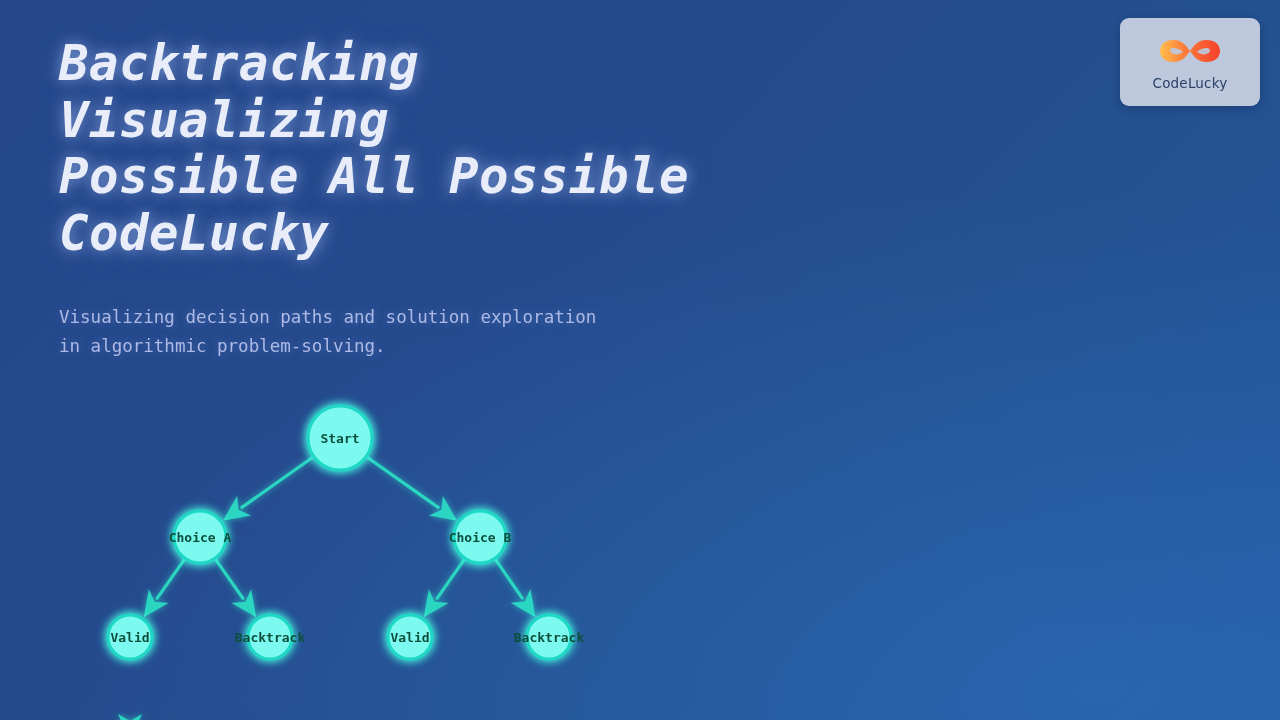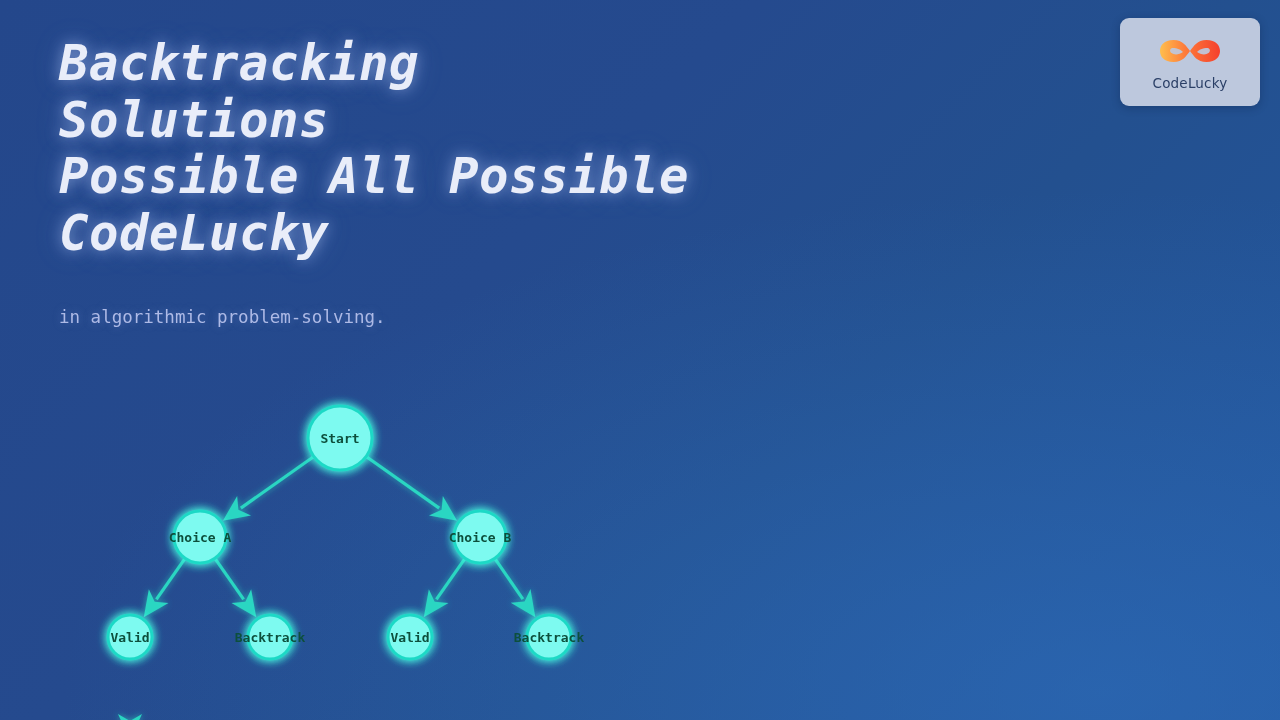--- a/index.html
+++ b/index.html
@@ -115,26 +115,27 @@
     filter: url(#edgeGlow);
   }
 </style>
 </head>
 <body>
 
 <div id="stage">
 
   <div class="title-block">
     <div class="title-line">Backtracking</div>
-    <div class="title-line">Solutions</div>
+    <div class="title-line">Visualizing</div>
     <div class="title-line">Possible All Possible</div>
     <div class="title-line">CodeLucky</div>
   </div>
 
   <div class="subtitle-block">
+    <div class="subtitle-line">Visualizing decision paths and solution exploration</div>
     <div class="subtitle-line">in algorithmic problem-solving.</div>
   </div>
 
   <div class="logo-card">
     <svg class="logo-mark" viewBox="0 0 132 64">
       <defs>
         <linearGradient id="infGrad" x1="0" y1="0" x2="1" y2="0">
           <stop offset="0%" stop-color="#ffbe4d"></stop>
           <stop offset="42%" stop-color="#fd7b3a"></stop>
           <stop offset="100%" stop-color="#f5402c"></stop>

